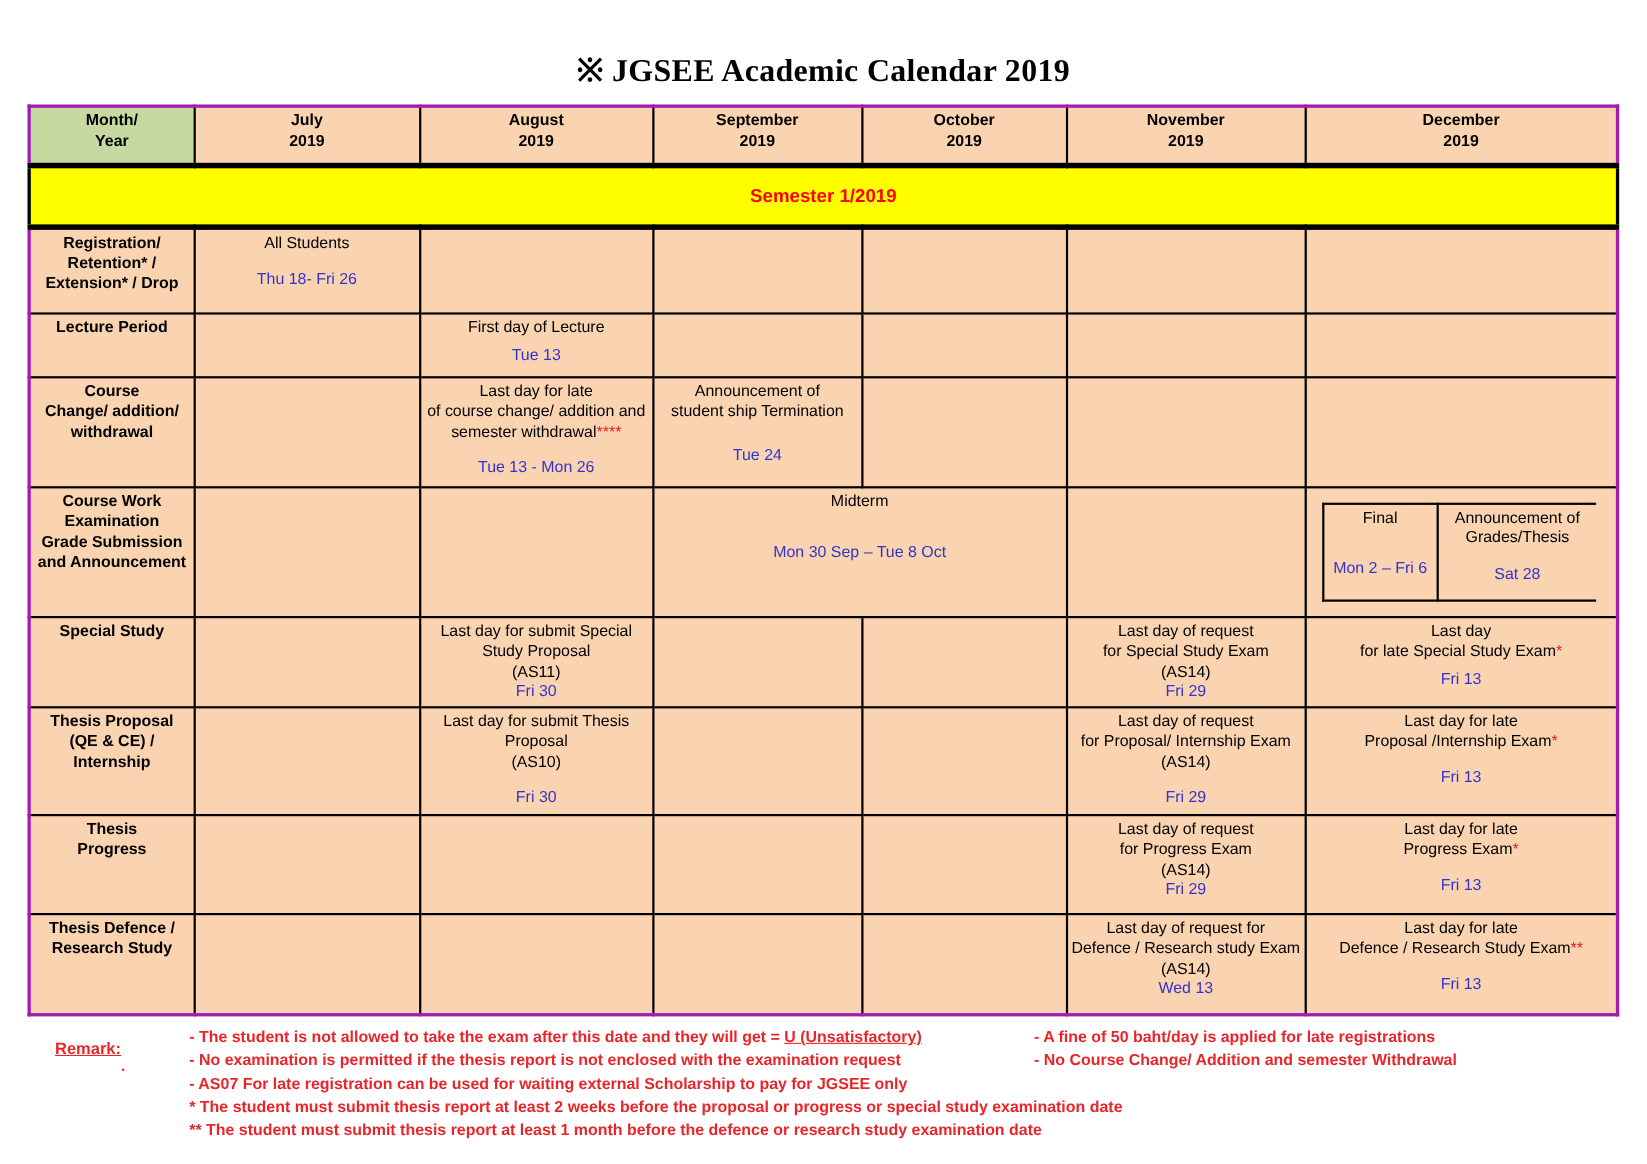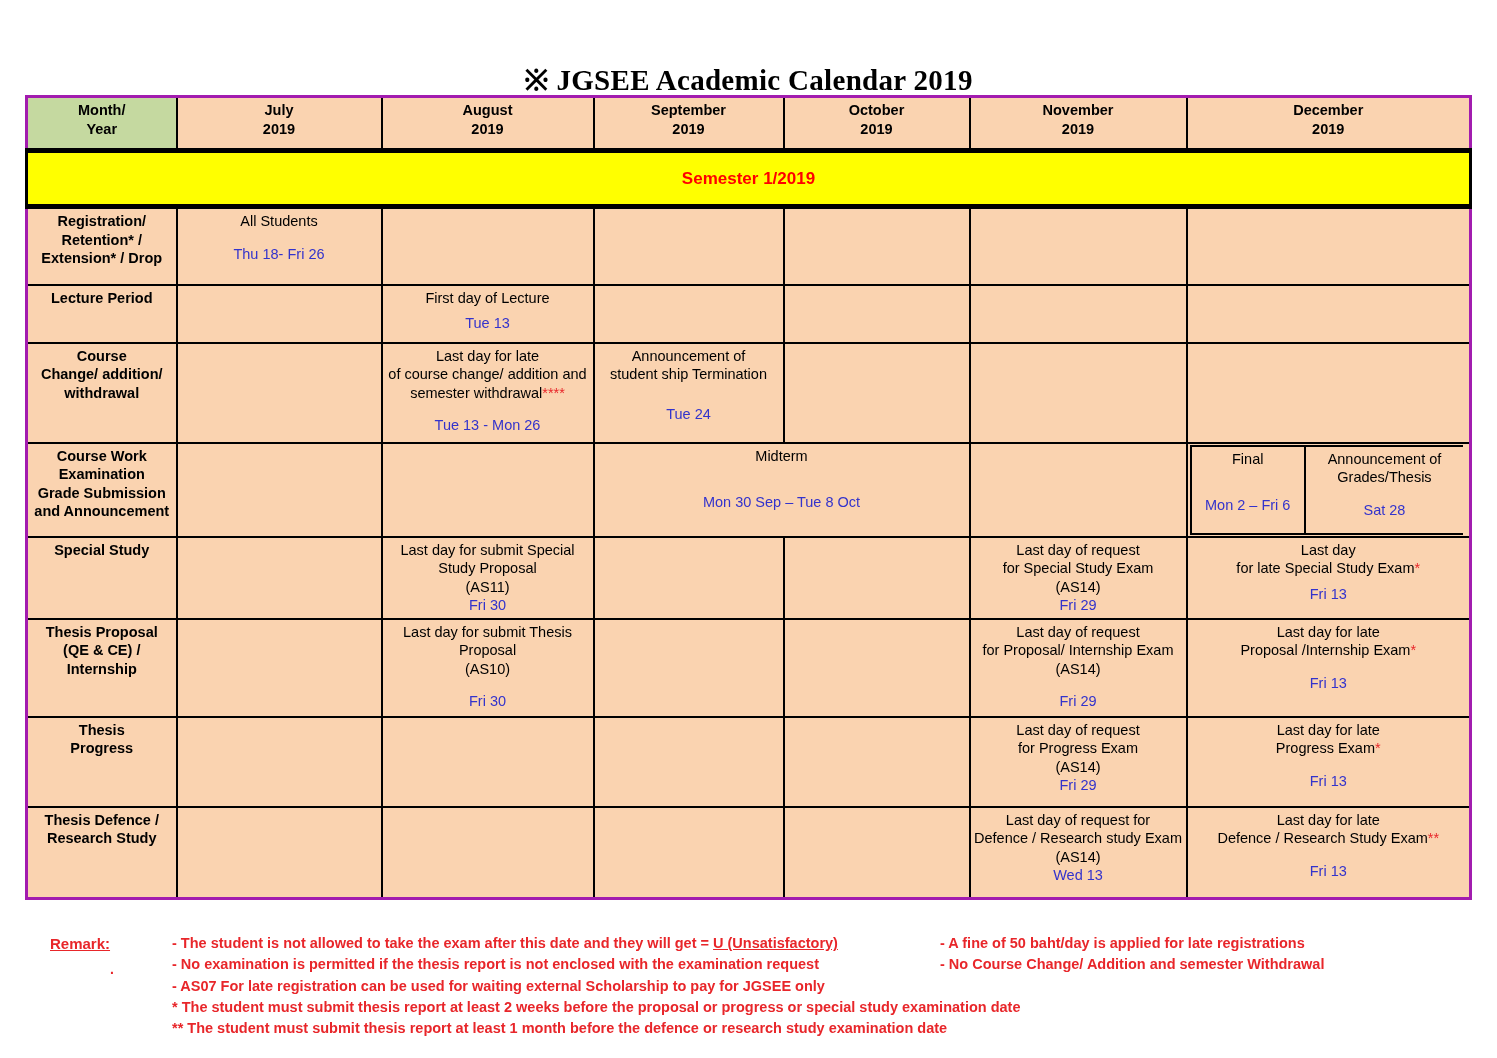--- a/index.html
+++ b/index.html
@@ -15,21 +15,21 @@
     background: #ffffff;
     overflow: hidden;
   }
   #title {
     text-align: center;
     font-family: "Liberation Serif", serif;
     font-size: 29px;
     font-weight: bold;
     color: #000000;
     letter-spacing: 0.3px;
-    padding-top: 65px;
+    padding-top: 50px;
     padding-bottom: 0;
     line-height: 1.1;
   }
   #cal-wrap {
     position: absolute;
     left: 25px;
     top: 95px;
     width: 1444px;
   }
   table.cal {
@@ -133,21 +133,21 @@
     position: absolute;
     left: 0; top: 933px;
     width: 1497px;
     color: #e8262a;
     font-size: 14.5px;
     font-weight: bold;
     line-height: 1.47;
   }
   #remark .rm-label {
     position: absolute;
-    left: 50px; top: 0;
+    left: 50px; top: 10px;
     text-decoration: underline;
     font-weight: bold;
     font-size: 15px;
   }
   #remark .rm-dot {
     position: absolute;
     left: 110px; top: 26px;
     font-size: 14px;
   }
   #remark .col-a {
@@ -287,21 +287,21 @@
           </td>
           <td></td>
           <td></td>
           <td colspan="2">
             <span class="cellbody">Midterm</span>
             <span class="spacer"></span>
             <span class="spacer"></span>
             <span class="date">Mon 30 Sep – Tue 8 Oct</span>
           </td>
           <td></td>
-          <td style="padding:4px;">
+          <td style="padding:16px;">
             <table class="nested">
               <tbody>
                   <tr>
                 <td style="width:42%;">
                   <span class="cellbody">Final</span>
                   <span class="spacer"></span>
                   <span class="spacer"></span>
                   <span class="date">Mon 2 – Fri 6</span>
                 </td>
                 <td style="width:58%;">

